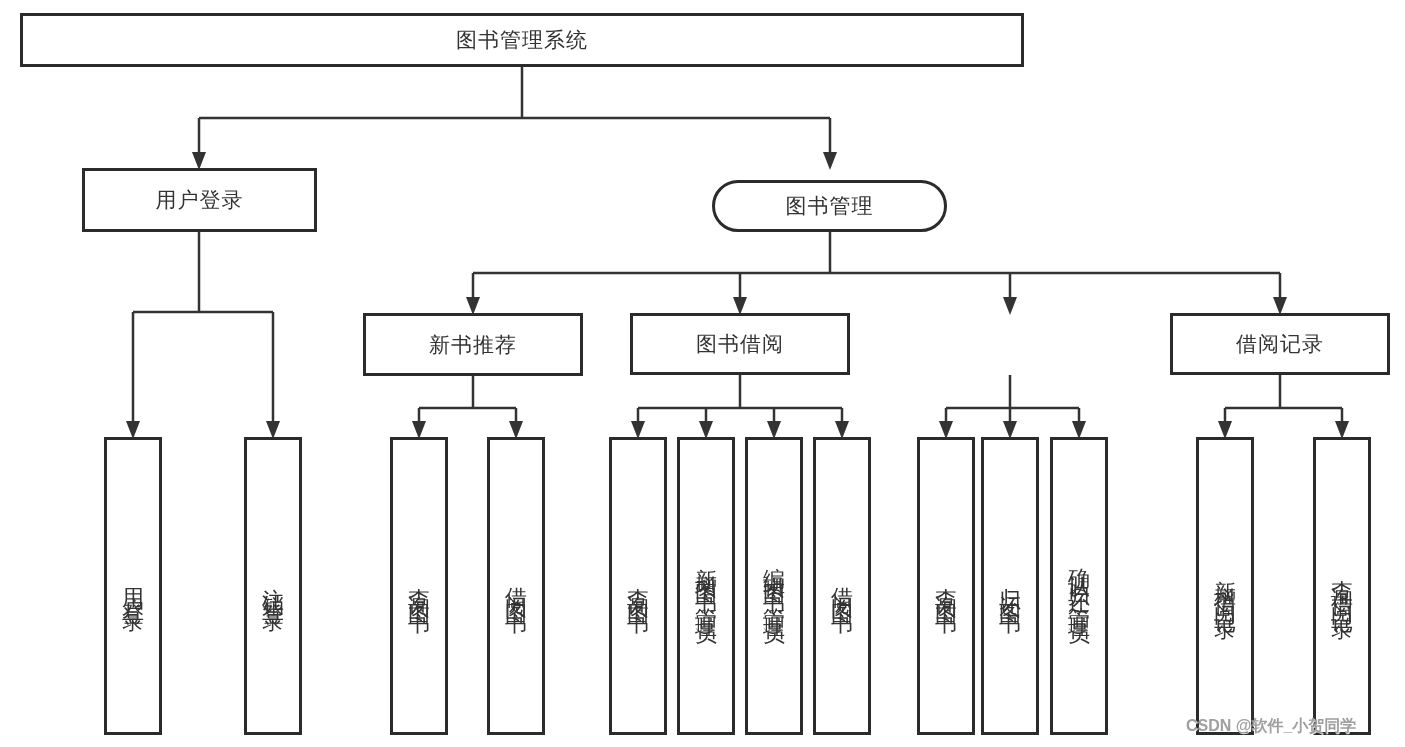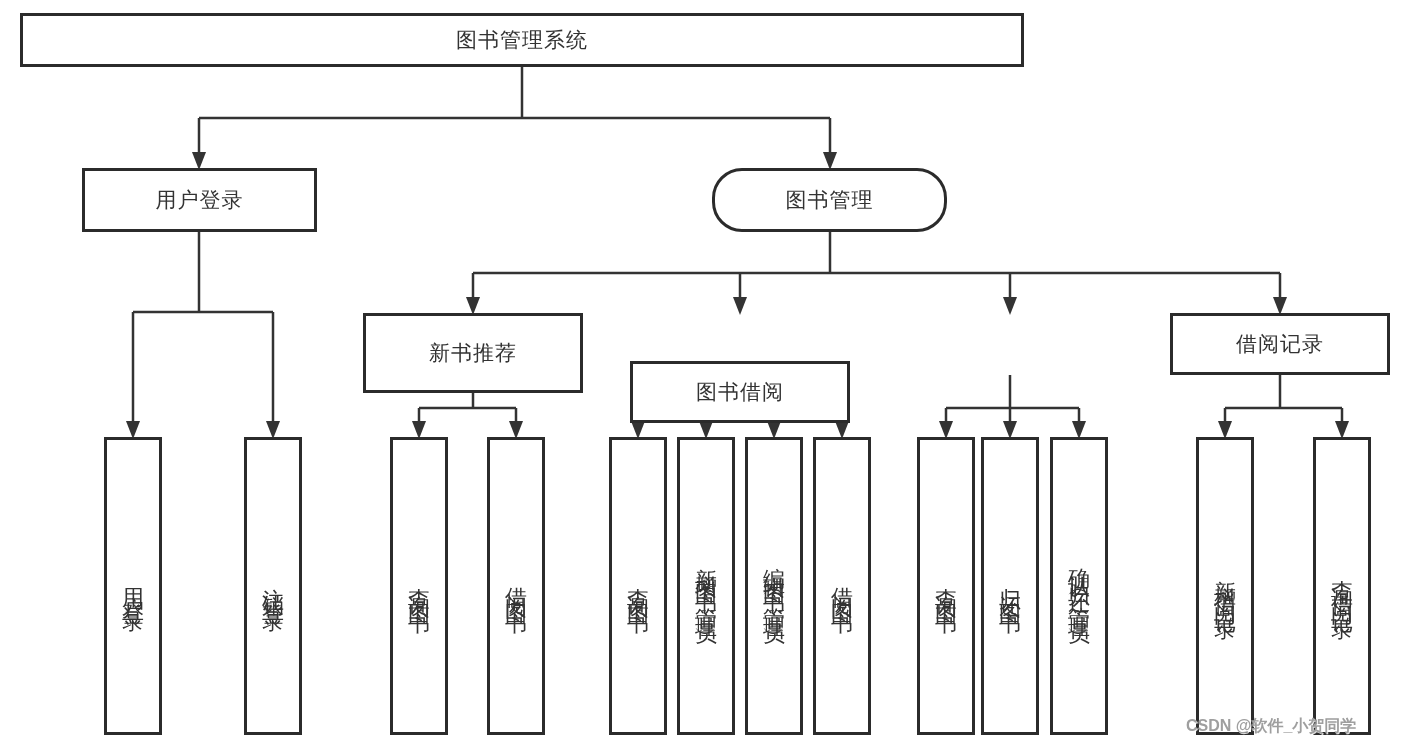--- a/index.html
+++ b/index.html
@@ -132,28 +132,28 @@
     </g>
   </svg>
 
   <div class="hbox" style="left:20px;top:13px;width:1004px;height:54px;">
     <span>图书管理系统</span>
   </div>
 
   <div class="hbox" style="left:82px;top:168px;width:235px;height:64px;">
     <span>用户登录</span>
   </div>
-  <div class="hbox" style="left:712px;top:168px;width:235px;height:64px;border-radius:30px;">
+  <div class="hbox" style="left:712px;top:180px;width:235px;height:52px;border-radius:30px;">
     <span>图书管理</span>
   </div>
 
-  <div class="hbox" style="left:363px;top:313px;width:220px;height:80px;text-align:right;">
+  <div class="hbox" style="left:363px;top:313px;width:220px;height:63px;text-align:right;">
     <span>新书推荐</span>
   </div>
-  <div class="hbox" style="left:630px;top:313px;width:220px;height:62px;margin-top:48px;">
+  <div class="hbox" style="left:630px;top:313px;width:220px;height:62px;">
     <span>图书借阅</span>
   </div>
   <div class="hbox" style="left:1170px;top:313px;width:220px;height:62px;">
     <span>借阅记录</span>
   </div>
 
   <div class="vbox" style="left:104px;">
     <span class="vtext">用户登录</span>
   </div>
   <div class="vbox" style="left:244px;">

